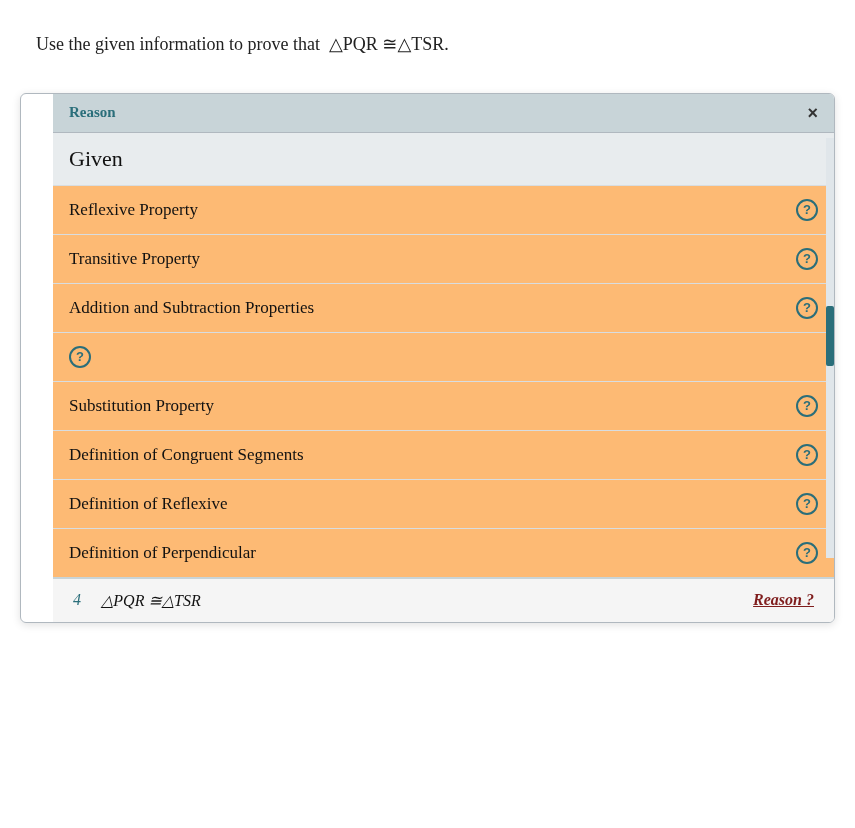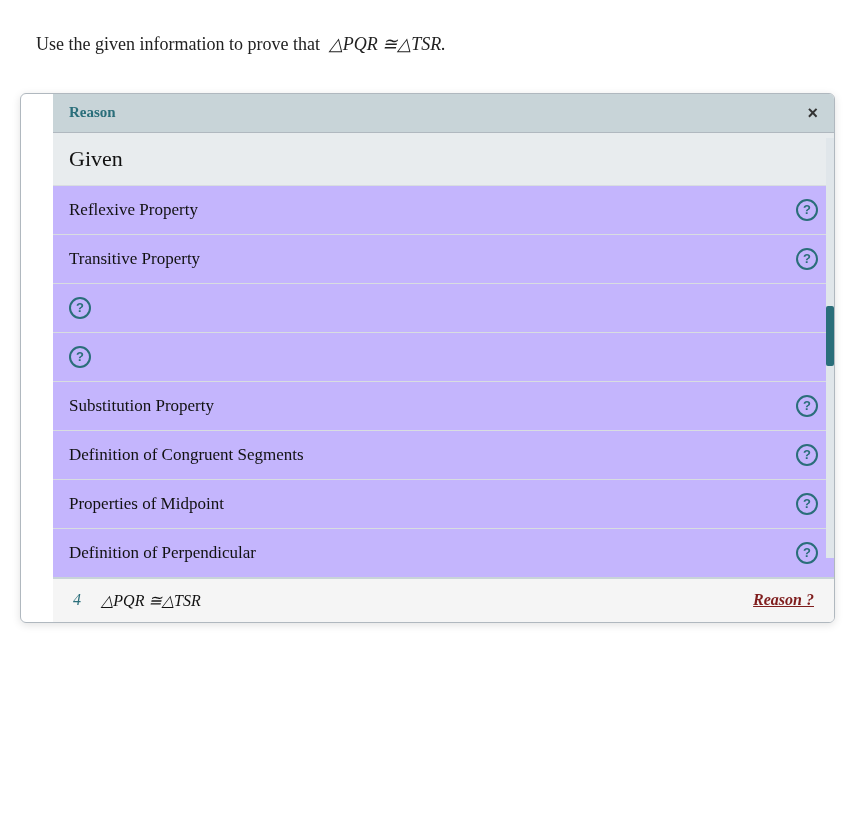--- a/index.html
+++ b/index.html
@@ -18,21 +18,20 @@
     }
 
     .problem-statement {
       font-size: 18px;
       margin-bottom: 24px;
       line-height: 1.6;
       padding: 10px 16px;
     }
 
     .math {
-      font-style: italic;
     }
 
     .dropdown-container {
       border: 1px solid #b0b8bf;
       border-radius: 6px;
       overflow: hidden;
       max-width: 820px;
       margin: 0 auto;
       box-shadow: 0 2px 8px rgba(0,0,0,0.12);
       position: relative;
@@ -63,21 +62,21 @@
       border: none;
       line-height: 1;
     }
 
     .dropdown-item {
       display: flex;
       align-items: center;
       justify-content: space-between;
       padding: 13px 16px;
       border-bottom: 1px solid #d8dde0;
-      background: #c4b5fd;
+      background: #fdba74;
       cursor: pointer;
       font-size: 17px;
       color: #111;
     }
 
     .dropdown-item:last-child {
       border-bottom: none;
     }
 
     .dropdown-item.given {
@@ -169,35 +168,36 @@
       </div>
       <div class="dropdown-item">
         <span>Reflexive Property</span>
         <div class="help-icon">?</div>
       </div>
       <div class="dropdown-item">
         <span>Transitive Property</span>
         <div class="help-icon">?</div>
       </div>
       <div class="dropdown-item">
+        <span>Addition and Subtraction Properties</span>
         <div class="help-icon">?</div>
       </div>
       <div class="dropdown-item">
         <div class="help-icon">?</div>
       </div>
       <div class="dropdown-item">
         <span>Substitution Property</span>
         <div class="help-icon">?</div>
       </div>
       <div class="dropdown-item">
         <span>Definition of Congruent Segments</span>
         <div class="help-icon">?</div>
       </div>
       <div class="dropdown-item">
-        <span>Properties of Midpoint</span>
+        <span>Definition of Reflexive</span>
         <div class="help-icon">?</div>
       </div>
       <div class="dropdown-item">
         <span>Definition of Perpendicular</span>
         <div class="help-icon">?</div>
       </div>
     </div>
 
   <div class="scrollbar-track">
     <div class="scrollbar-thumb"></div>

